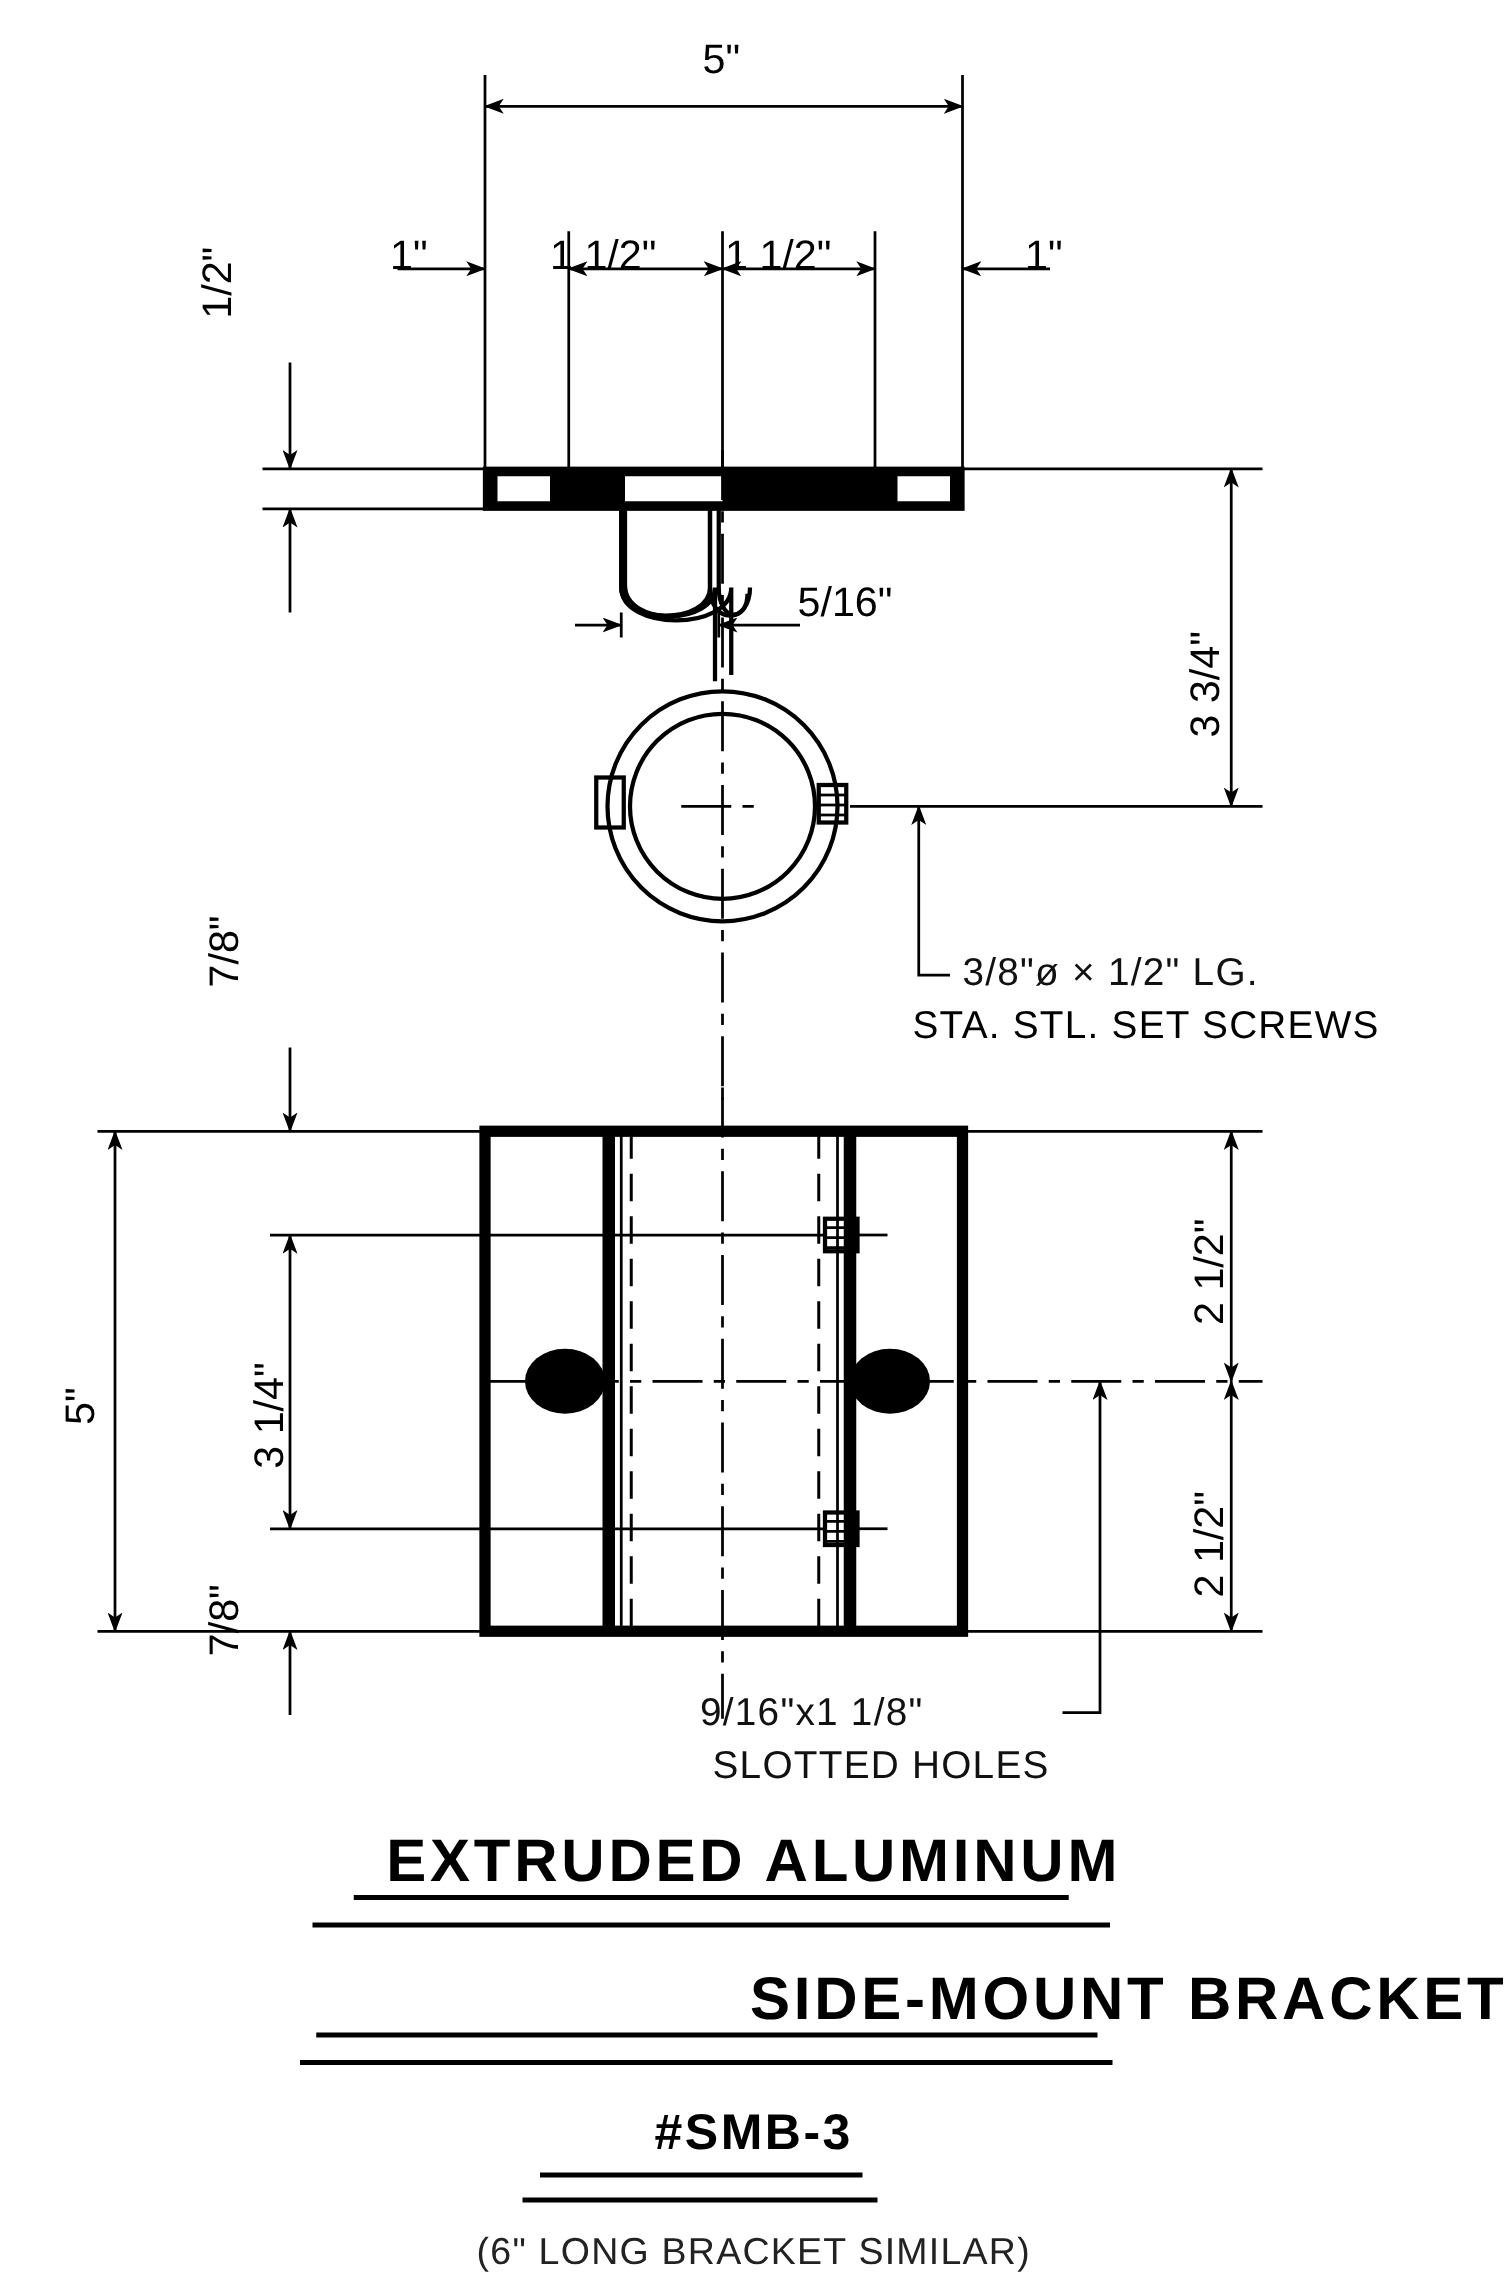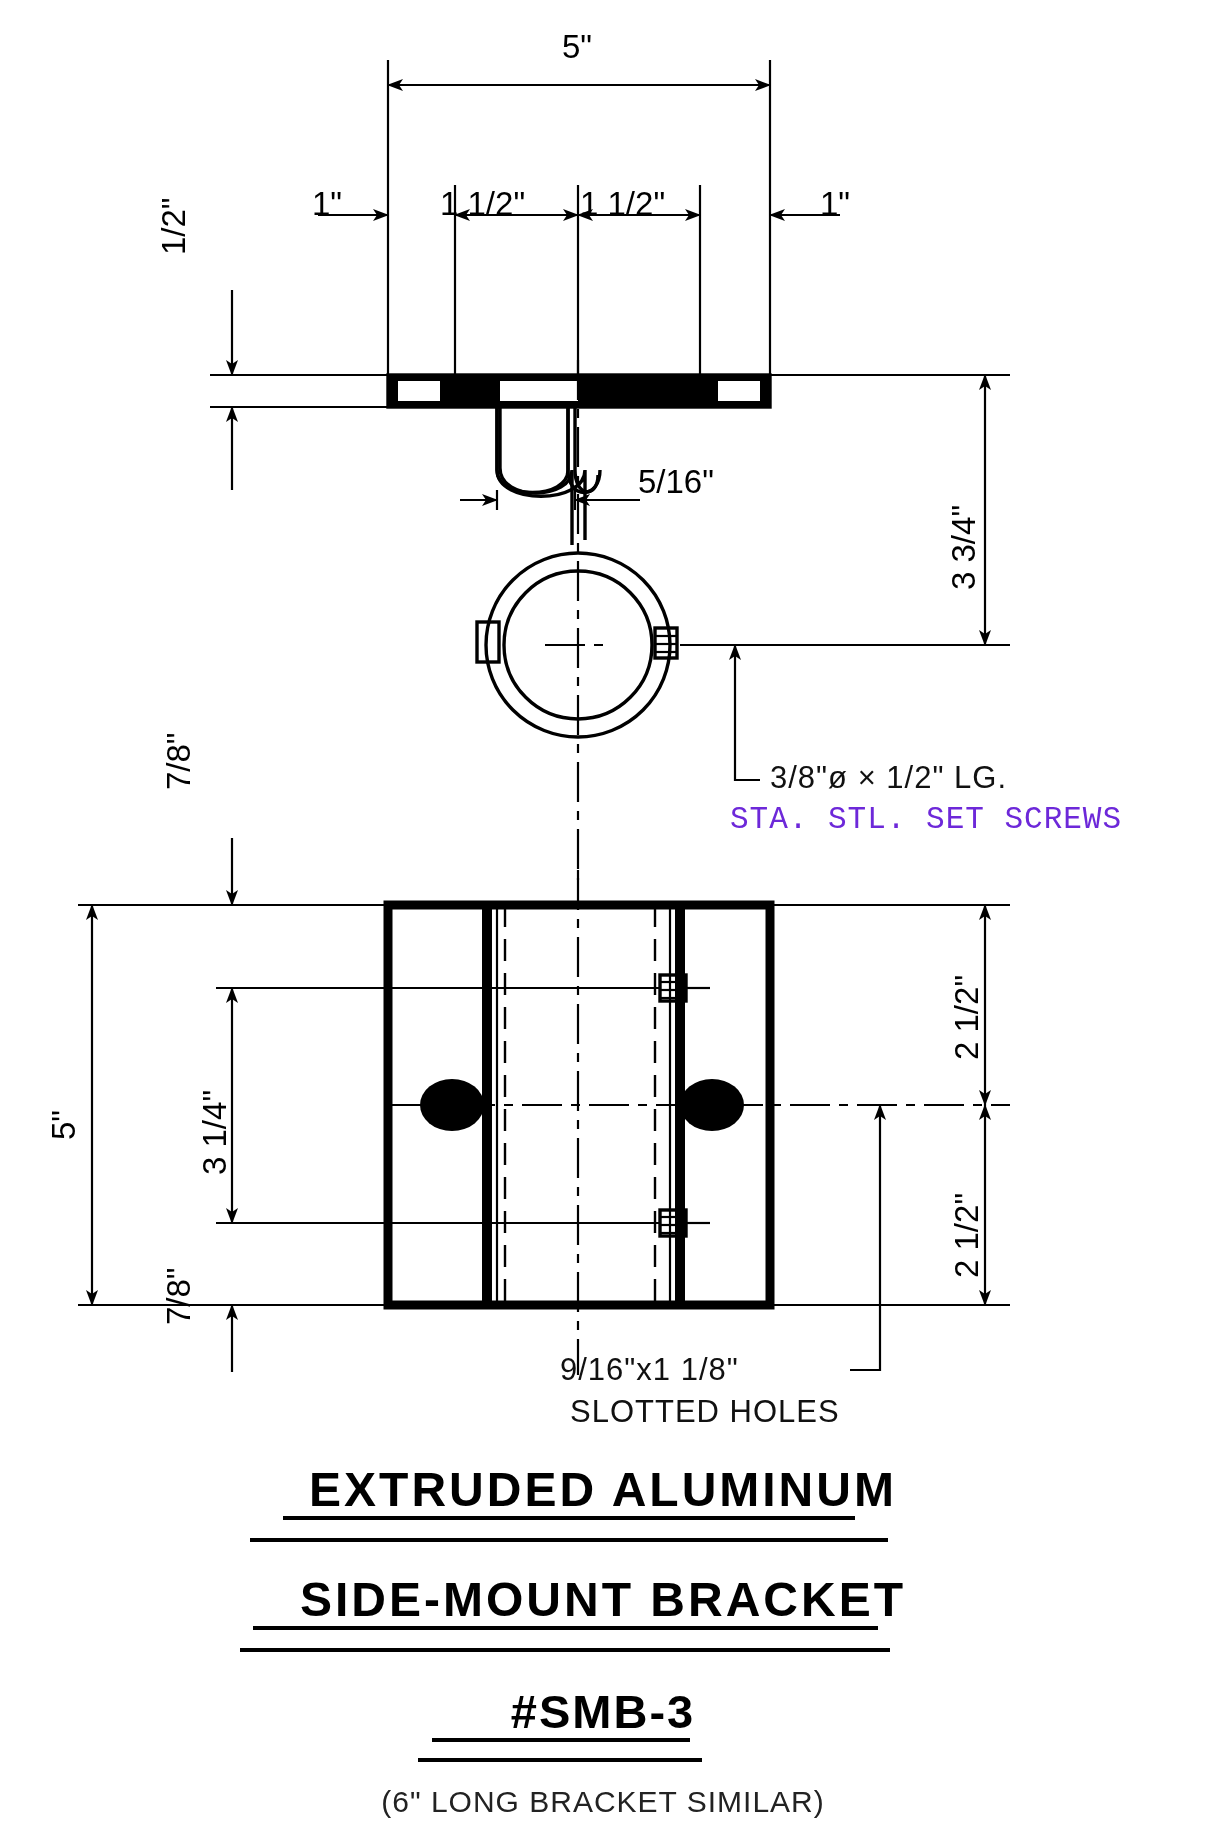--- a/index.html
+++ b/index.html
@@ -223,21 +223,21 @@
   <div style="position:absolute;left:638px;top:463px;">
     <span style="font-family:'Liberation Sans',sans-serif;font-size:33px;white-space:nowrap;">5/16"</span>
   </div>
 
   <div style="position:absolute;left:945px;top:590px;transform:rotate(-90deg);transform-origin:left top;">
     <span style="font-family:'Liberation Sans',sans-serif;font-size:33px;white-space:nowrap;">3  3/4"</span>
   </div>
 
   <div style="position:absolute;left:770px;top:760px;width:430px;">
     <div style="font-family:'Liberation Sans',sans-serif;font-size:31px;color:#111;letter-spacing:1px;white-space:nowrap;">3/8"ø  ×  1/2"  LG.</div>
-    <div style="font-family:Liberation Mono, monospace;font-size:31px;color:#6d28d9;letter-spacing:1px;white-space:nowrap;margin-left:-40px;margin-top:6px;">STA.  STL.  SET  SCREWS</div>
+    <div style="font-family:Liberation Sans, sans-serif;font-size:31px;color:#000000;letter-spacing:1px;white-space:nowrap;margin-left:-40px;margin-top:6px;">STA.  STL.  SET  SCREWS</div>
   </div>
 
   <div style="position:absolute;left:160px;top:790px;transform:rotate(-90deg);transform-origin:left top;">
     <span style="font-family:'Liberation Sans',sans-serif;font-size:33px;white-space:nowrap;">7/8"</span>
   </div>
 
   <div style="position:absolute;left:160px;top:1325px;transform:rotate(-90deg);transform-origin:left top;">
     <span style="font-family:'Liberation Sans',sans-serif;font-size:33px;white-space:nowrap;">7/8"</span>
   </div>
 
@@ -259,25 +259,25 @@
 
   <div style="position:absolute;left:560px;top:1352px;width:420px;text-align:left;">
     <div style="font-family:'Liberation Sans',sans-serif;font-size:31px;color:#111;letter-spacing:1px;white-space:nowrap;">9/16"x1  1/8"</div>
     <div style="font-family:'Liberation Sans',sans-serif;font-size:31px;color:#111;letter-spacing:1px;white-space:nowrap;margin-left:10px;margin-top:6px;">SLOTTED  HOLES</div>
   </div>
 
   <div style="position:absolute;left:0;top:1462px;width:1206px;text-align:center;">
     <span style="font-family:'Liberation Sans',sans-serif;font-size:48px;font-weight:bold;letter-spacing:3px;text-align:right;">EXTRUDED  ALUMINUM</span>
   </div>
 
-  <div style="position:absolute;left:0;top:1572px;width:1206px;text-align:center;">
+  <div style="position:absolute;left:0;top:1572px;width:1206px;text-align:right;">
     <span style="font-family:'Liberation Sans',sans-serif;font-size:48px;font-weight:bold;letter-spacing:3px;">SIDE-MOUNT  BRACKET</span>
   </div>
 
   <div style="position:absolute;left:0;top:1684px;width:1206px;text-align:center;">
-    <span style="font-family:'Liberation Sans',sans-serif;font-size:47px;font-weight:bold;letter-spacing:2px;">#SMB-3</span>
+    <span style="font-family:'Liberation Sans',sans-serif;font-size:40px;font-weight:bold;letter-spacing:2px;">#SMB-3</span>
   </div>
 
   <div style="position:absolute;left:0;top:1785px;width:1206px;text-align:center;">
     <span style="font-family:'Liberation Sans',sans-serif;font-size:30px;color:#222;letter-spacing:1px;">(6" LONG BRACKET SIMILAR)</span>
   </div>
 
 </div>
 
 </body></html>

